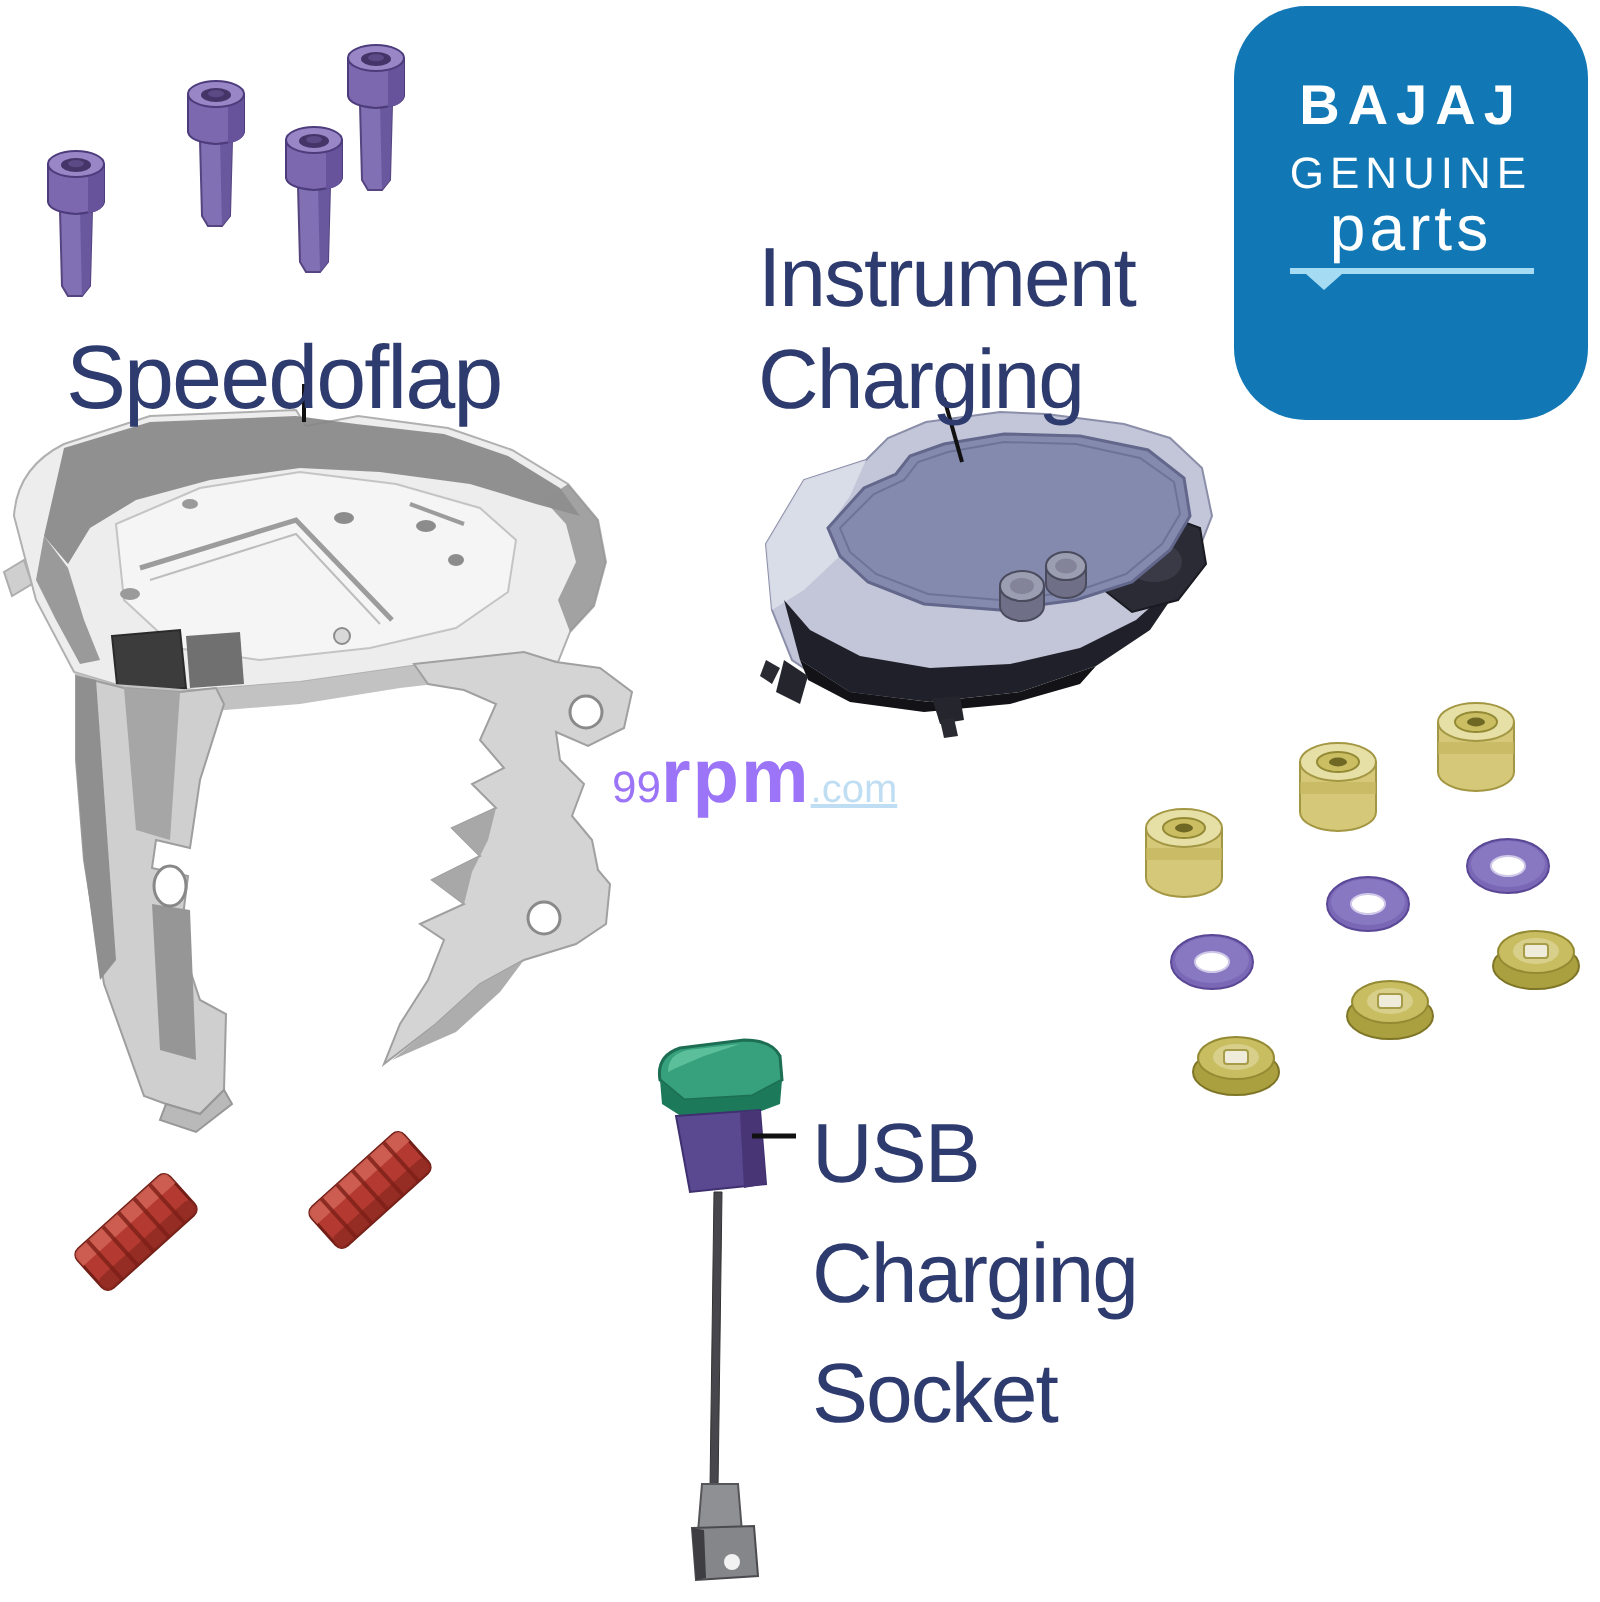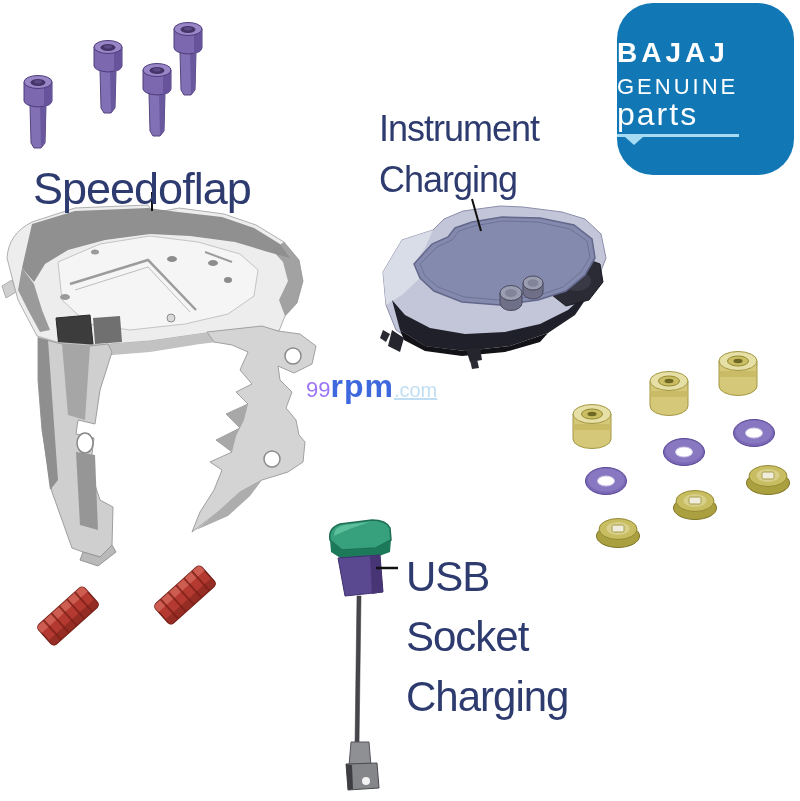--- a/index.html
+++ b/index.html
@@ -1,28 +1,28 @@
 <!DOCTYPE html>
 <html><head>
 <meta charset="utf-8">
 <style>
   html,body{margin:0;padding:0;background:#fff;}
   #stage{position:relative;width:800px;height:801px;background:#ffffff;overflow:hidden;
          font-family:"Liberation Sans",sans-serif;}
   #parts-svg{position:absolute;left:0;top:0;width:800px;height:801px;}
   .label{position:absolute;color:#2e3b6f;letter-spacing:-1px;white-space:nowrap;}
   #speedoflap-label{left:33px;top:166px;font-size:45px;line-height:46px;}
-  #console-label{left:379px;top:103px;font-size:36px;line-height:51px;}
+  #console-label{left:379px;top:113px;font-size:42px;line-height:51px;}
   #usb-label{left:406px;top:547px;font-size:42px;line-height:60px;}
   #watermark{position:absolute;left:306px;top:368px;white-space:nowrap;opacity:.85;}
   #watermark .wm-num{font-size:22px;color:#8b5cf6;}
-  #watermark .wm-brand{font-size:32px;font-weight:bold;color:#1d4ed8;letter-spacing:1px;}
+  #watermark .wm-brand{font-size:38px;font-weight:bold;color:#8b5cf6;letter-spacing:1px;}
   #watermark .wm-suffix{font-size:20px;color:#b6d9f1;text-decoration:underline;}
-  #logo{position:absolute;left:617px;top:3px;width:177px;height:172px;background:#1278b5;
-        border-radius:36px;display:flex;flex-direction:column;align-items:flex-start;color:#fff;}
+  #logo{position:absolute;left:617px;top:3px;width:177px;height:207px;background:#1278b5;
+        border-radius:36px;display:flex;flex-direction:column;align-items:center;color:#fff;}
   .logo-brand{margin-top:34px;font-size:28px;font-weight:bold;letter-spacing:4px;}
   .logo-genuine{margin-top:5px;font-size:22px;color:#ffffff;letter-spacing:3px;}
   .logo-parts{margin-top:-4px;font-size:32px;font-weight:normal;letter-spacing:2px;}
   .logo-underline{position:relative;width:122px;height:3px;background:#a5dcf3;margin-top:1px;}
   .logo-arrow{position:absolute;left:8px;top:3px;width:0;height:0;
       border-left:9px solid transparent;border-right:9px solid transparent;
       border-top:8px solid #a5dcf3;}
 </style>
 </head>
 <body>
@@ -194,22 +194,22 @@
 
   <div class="label" id="speedoflap-label">Speedoflap</div>
 
   <div class="label" id="console-label">
     <div>Instrument</div>
     <div>Charging</div>
   </div>
 
   <div class="label" id="usb-label">
     <div>USB</div>
+    <div>Charging</div>
     <div>Socket</div>
-    <div>Charging</div>
   </div>
 
   <div id="watermark">
     <span class="wm-num">99</span><span class="wm-brand">rpm</span><span class="wm-suffix">.com</span>
   </div>
 
   <div id="logo">
     <div class="logo-brand">BAJAJ</div>
     <div class="logo-genuine">GENUINE</div>
     <div class="logo-parts">parts</div>

